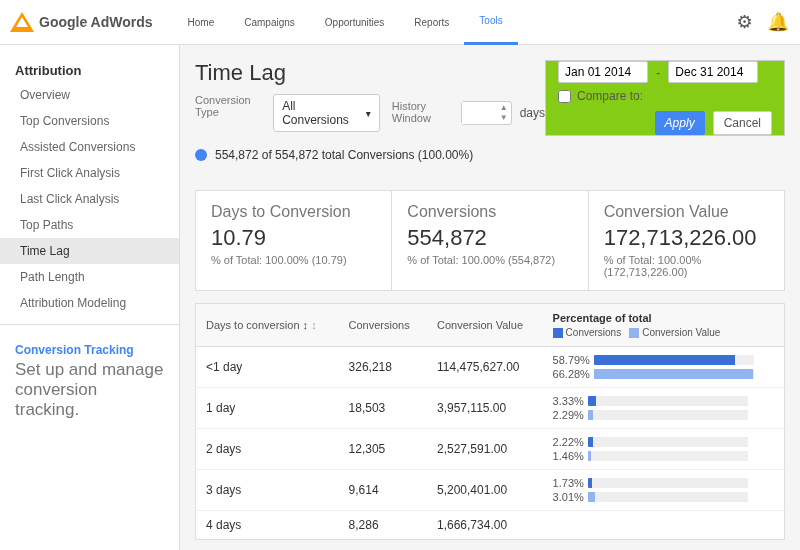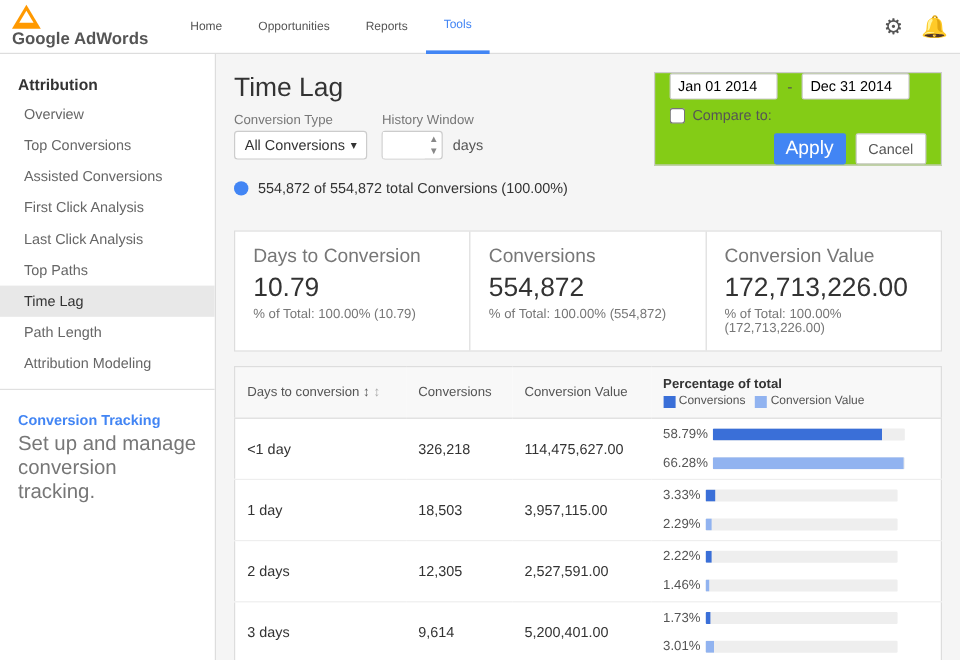--- a/index.html
+++ b/index.html
@@ -9,22 +9,22 @@
     .top-nav {
       background: #fff;
       border-bottom: 1px solid #ddd;
       display: flex;
       align-items: center;
       height: 45px;
       padding: 0 10px;
     }
     .logo-area {
       display: flex;
+      align-items: center;
       margin-right: 20px;
-      flex-direction: column;
     }
     .logo-triangle {
       width: 0; height: 0;
       border-left: 12px solid transparent;
       border-right: 12px solid transparent;
       border-bottom: 20px solid #f90;
       margin-right: 5px;
       position: relative;
     }
     .logo-triangle::after {
@@ -110,21 +110,21 @@
 
     
     .content-header {
       display: flex;
       justify-content: space-between;
       align-items: flex-start;
       margin-bottom: 12px;
     }
     .page-title { font-size: 22px; font-weight: 300; color: #333; margin-bottom: 8px; }
     .controls-row { display: flex; align-items: center; gap: 12px; }
-    .control-group { display: flex; flex-direction: column; }
+    .control-group { display: flex; flex-direction: row; }
     .control-label { font-size: 11px; color: #777; margin-bottom: 3px; }
     .select-btn {
       display: flex;
       align-items: center;
       border: 1px solid #ccc;
       border-radius: 3px;
       padding: 4px 8px;
       background: #fff;
       font-size: 12px;
       cursor: pointer;
@@ -175,22 +175,23 @@
     .compare-row { display: flex; align-items: center; gap: 6px; margin-bottom: 8px; }
     .compare-row input[type=checkbox] { margin: 0; }
     .compare-label { font-size: 12px; color: #555; }
     .date-actions { display: flex; justify-content: flex-end; gap: 8px; }
     .btn-apply {
       background: #4285f4;
       color: #fff;
       border: none;
       border-radius: 2px;
       padding: 4px 10px;
-      font-size: 16px;
+      font-size: 12px;
       cursor: pointer;
+      font-style: italic;
     }
     .btn-cancel {
       background: #fff;
       color: #555;
       border: 1px solid #ccc;
       border-radius: 2px;
       padding: 4px 10px;
       font-size: 12px;
       cursor: pointer;
     }
@@ -263,21 +264,21 @@
     }
     .data-table th.sortable { cursor: pointer; }
     .data-table th.sortable::after { content: ' ↕'; color: #aaa; }
     .data-table td {
       padding: 7px 10px;
       border-bottom: 1px solid #eee;
       color: #333;
     }
     .data-table tr:last-child td { border-bottom: none; }
 
-    .bar-cell { display: flex; flex-direction: column; gap: 12px; }
+    .bar-cell { display: flex; flex-direction: column; gap: 2px; }
     .bar-label { font-size: 11px; color: #555; }
     .bar-track { height: 10px; background: #eee; border-radius: 1px; width: 160px; overflow: hidden; }
     .bar-fill-conv { height: 100%; background: #3a6fd8; }
     .bar-fill-val { height: 100%; background: #91b3f0; }
     .bar-row { display: flex; align-items: center; gap: 4px; }
 
     .legend-header {
       display: flex;
       flex-direction: column;
       gap: 3px;
@@ -291,20 +292,21 @@
 </head>
 <body>
 
 <div class="top-nav">
   <div class="logo-area">
     <div class="logo-triangle"></div>
     <span class="logo-text">Google AdWords</span>
   </div>
   <div class="nav-items">
     <a class="nav-item">Home</a>
+    <a class="nav-item">Campaigns</a>
     <a class="nav-item">Opportunities</a>
     <a class="nav-item">Reports</a>
     <a class="nav-item active">Tools</a>
   </div>
   <div class="nav-icons">
     <span class="nav-icon">⚙</span>
     <span class="nav-icon">🔔</span>
   </div>
 </div>
 

